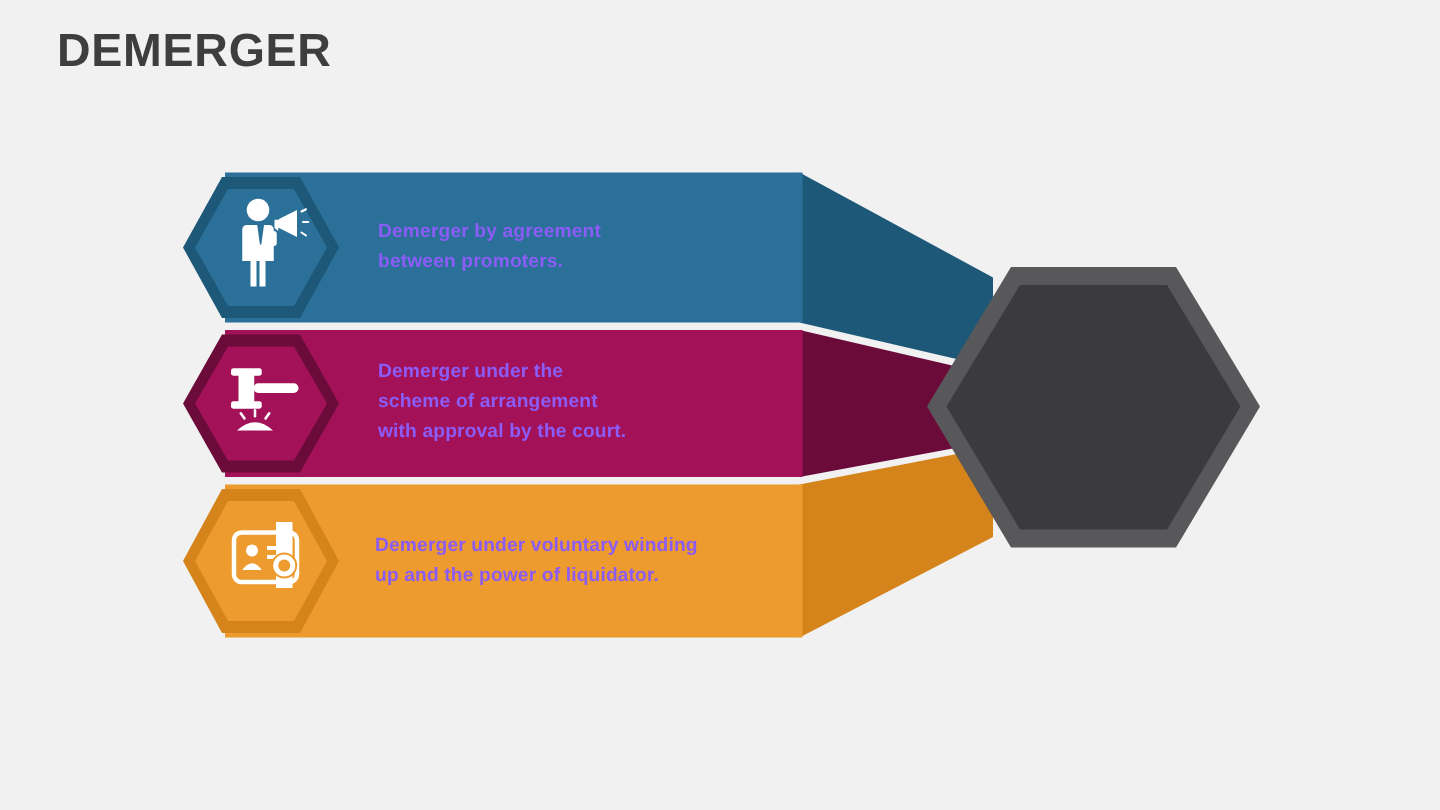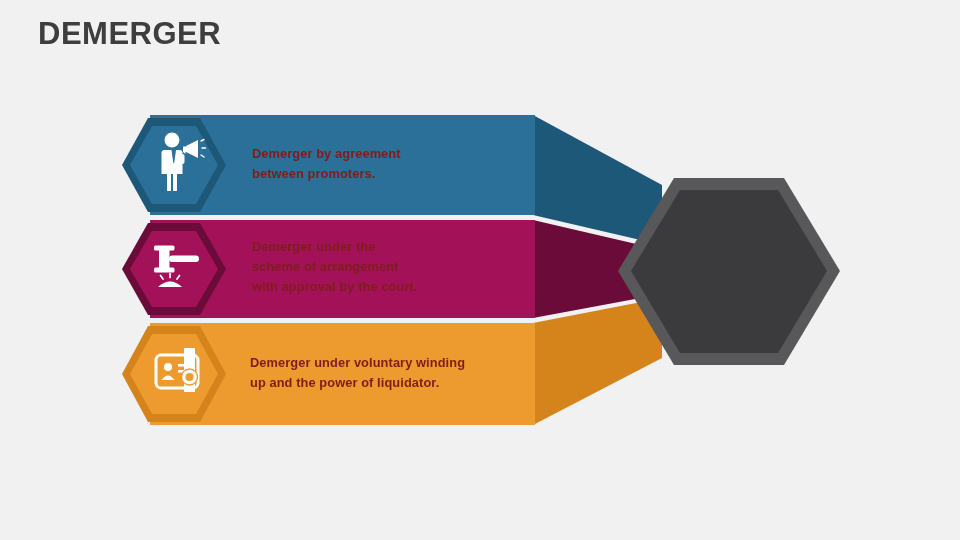--- a/index.html
+++ b/index.html
@@ -32,21 +32,21 @@
   }
   #diagram {
     position: absolute;
     left: 0;
     top: 0;
     width: 960px;
     height: 540px;
   }
   .row-text {
     position: absolute;
-    color: #7f1d1d;
+    color: #8b5cf6;
     font-size: 12.8px;
     font-weight: bold;
     line-height: 20px;
     font-family: "Liberation Sans", sans-serif;
     white-space: pre-line;
     letter-spacing: 0.1px;
   }
   #row-text-0 { left: 252px; top: 144px; }
   #row-text-1 { left: 252px; top: 237px; }
   #row-text-2 { left: 250px; top: 353px; }

